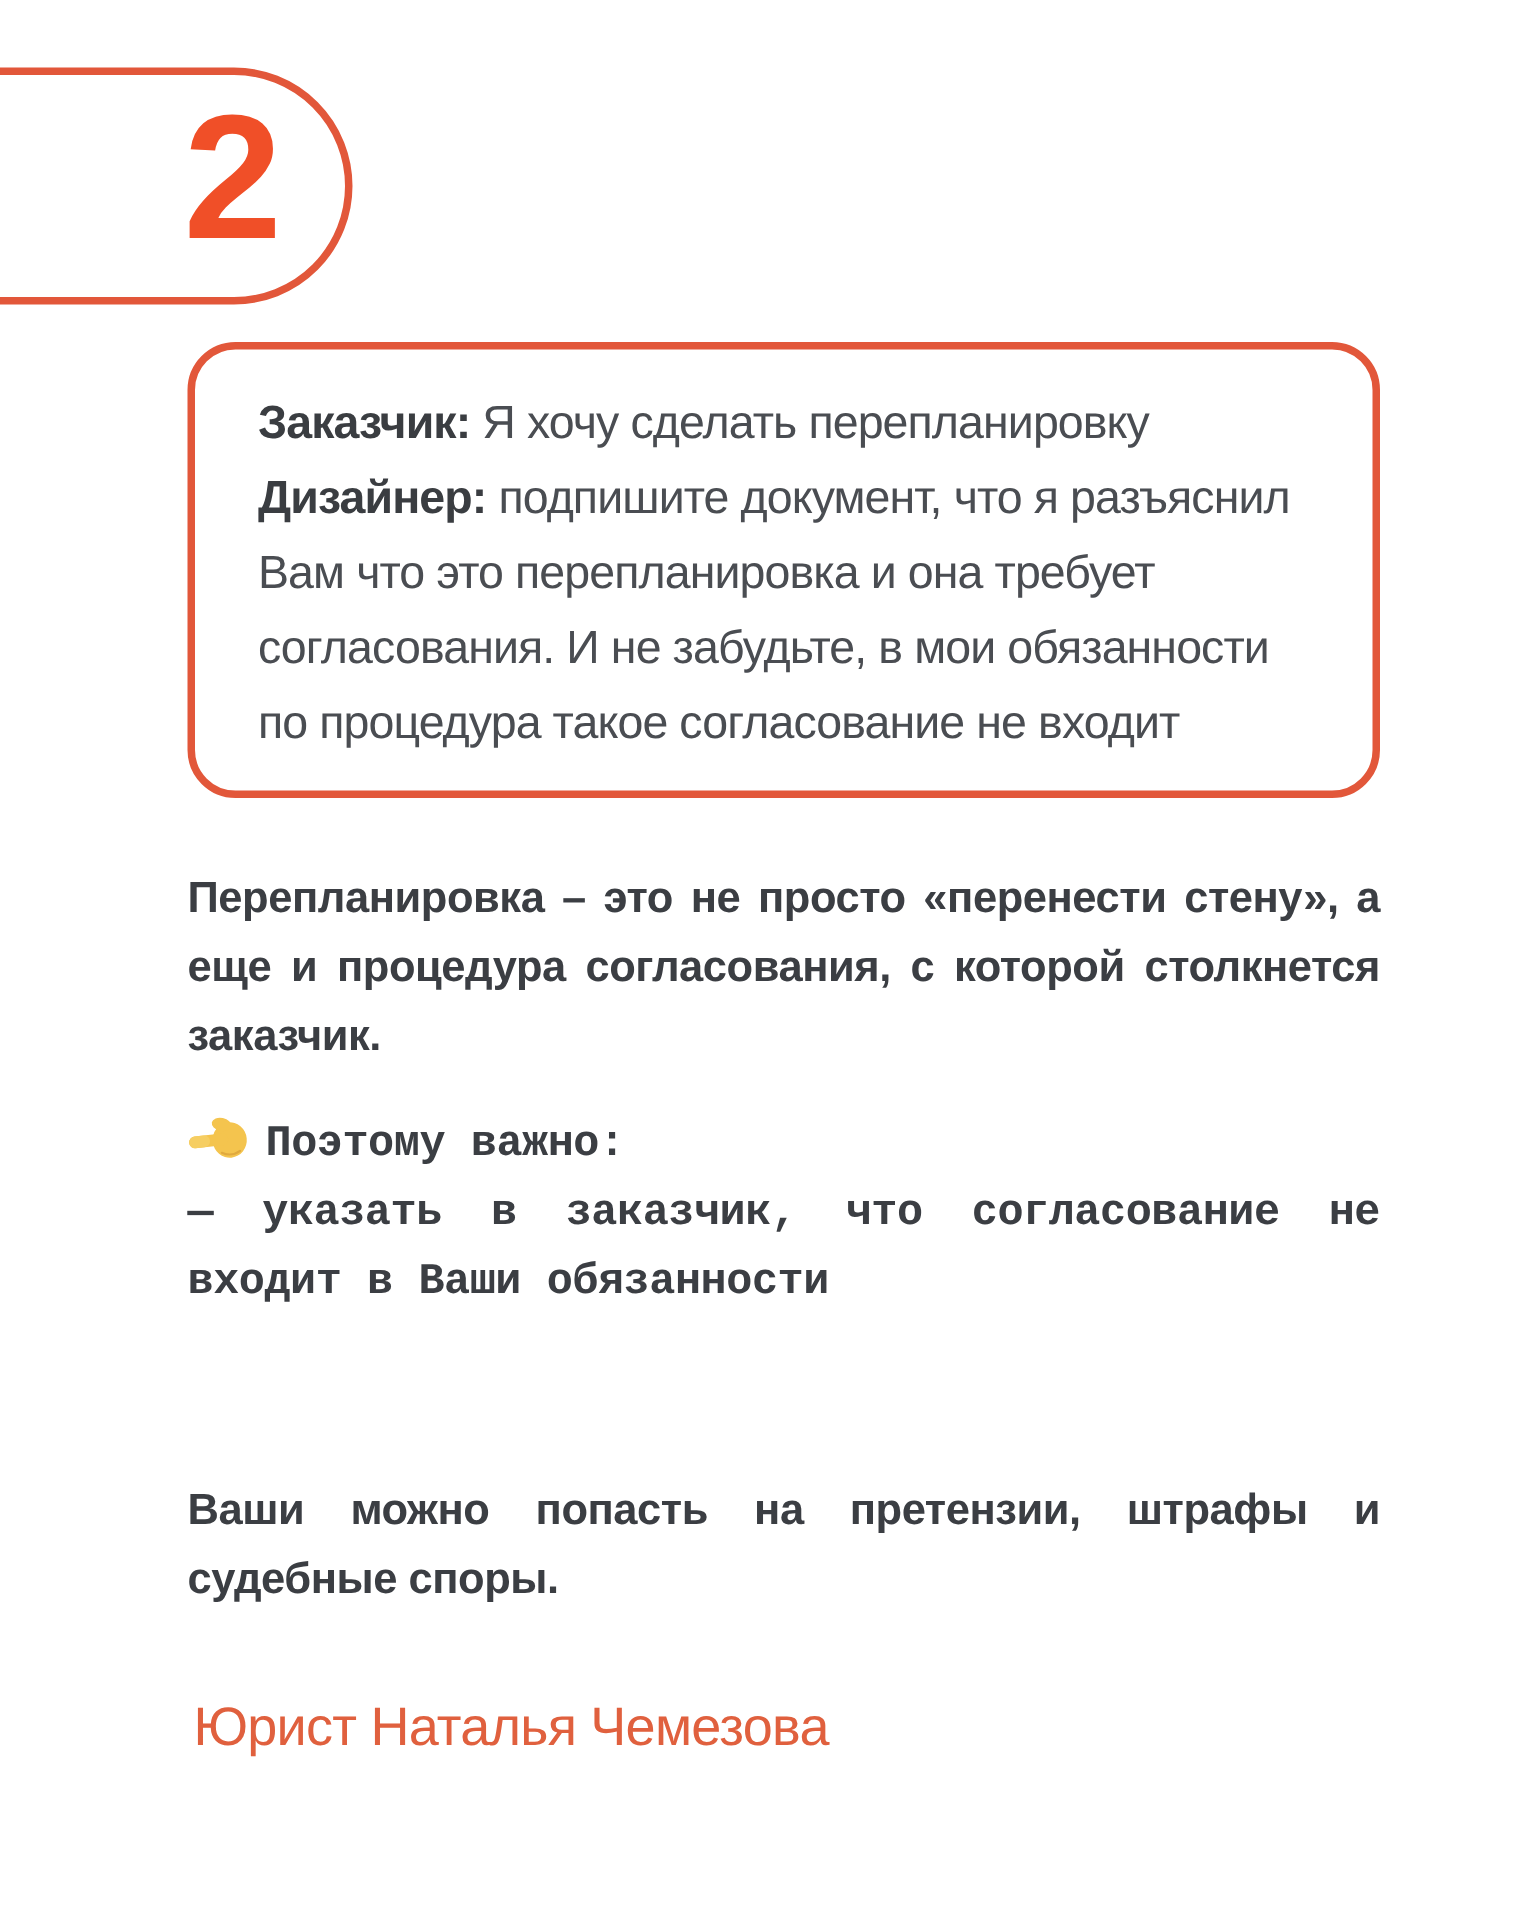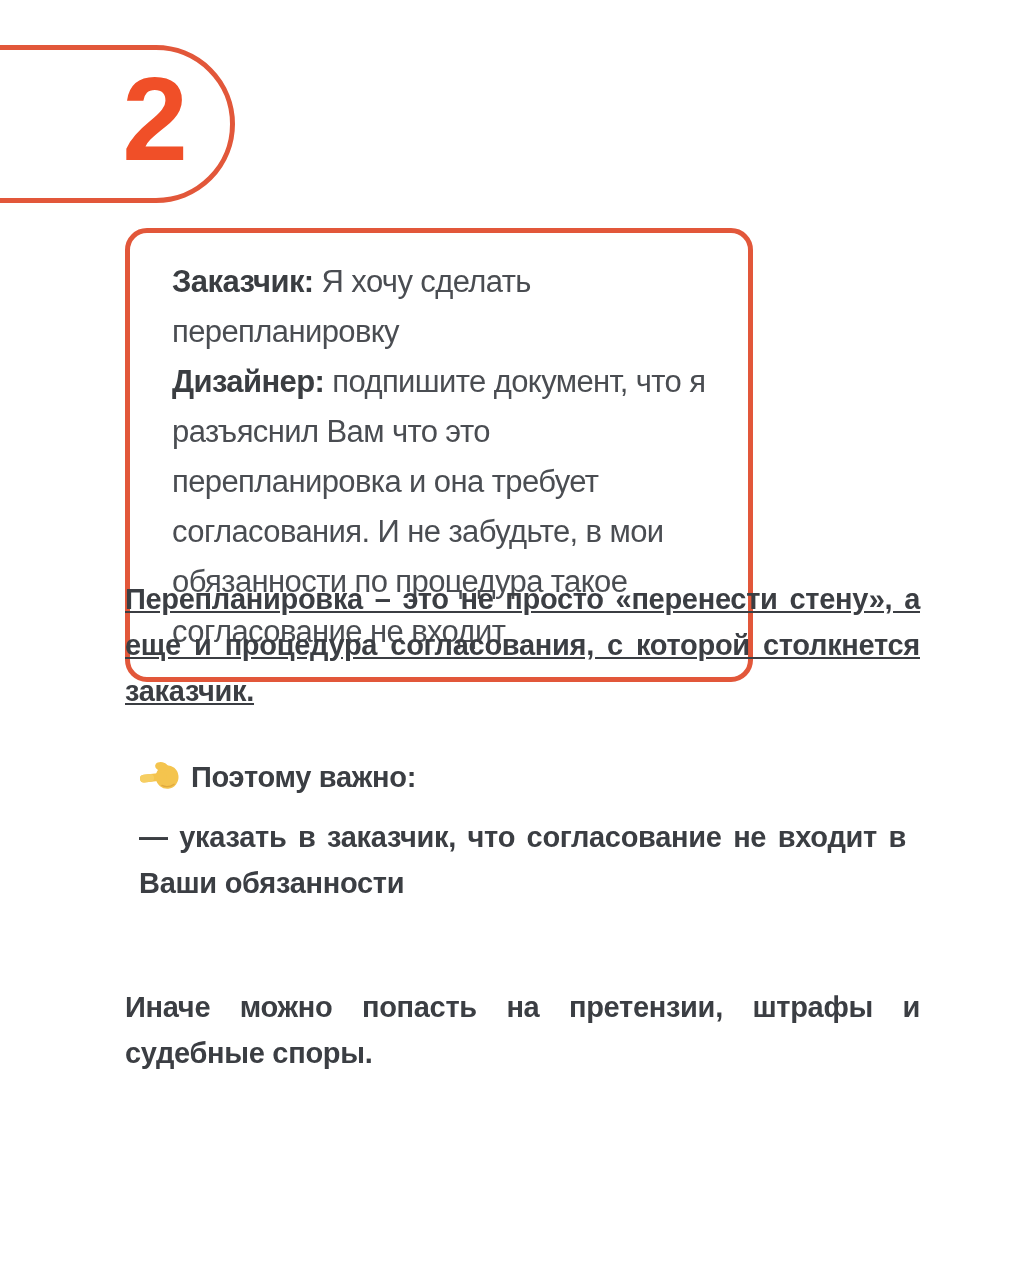--- a/index.html
+++ b/index.html
@@ -34,23 +34,23 @@
     transform:translateY(-54%);
     font-size:118px;
     font-weight:800;
     color:var(--orange-number);
     letter-spacing:-2px;
   }
   
   .bubble{
     position:absolute;
     left:125px;top:228px;
-    width:628px;min-height:290px;
+    width:795px;min-height:290px;
     border:5px solid var(--orange-border);
-    border-radius:22px;
+    border-radius:32px;
     padding:24px 42px 20px 42px;
     background:#ffffff;
   }
   .bubble p{
     font-size:31px;
     line-height:50px;
     letter-spacing:-0.6px;
     color:var(--bubble-text);
   }
   .bubble .speaker{
@@ -62,24 +62,24 @@
     position:absolute;
     left:125px;
     width:795px;
     font-weight:700;
     font-size:29px;
     line-height:46px;
     letter-spacing:-0.3px;
     color:var(--body-text);
     text-align:justify;
   }
-  .para1{top:576px;text-decoration:underline;}
+  .para1{top:576px;}
   .important{top:740px;}
   .para2{top:984px;}
-  .important p{margin:14px;}
+  .important p{margin:0;font-family:Liberation Mono, monospace;}
   .hand{
     display:inline-block;
     width:42px;height:34px;
     vertical-align:-6px;
     margin-right:10px;
   }
   
   .signature{
     position:absolute;
     left:129px;top:1130px;
@@ -113,16 +113,17 @@
           <ellipse cx="27" cy="8.5" rx="7.5" ry="5" fill="#F4C44E" transform="rotate(18 27 8.5)"></ellipse>
           <rect x="1" y="15.5" width="30" height="9" rx="4.5" fill="#F4C44E"></rect>
           <rect x="1" y="15.5" width="16" height="9" rx="4.5" fill="#F6CE62"></rect>
           <path d="M25 30 q7 4 14 0" stroke="#E0A93E" stroke-width="1.6" fill="none" stroke-linecap="round"></path>
         </g>
       </svg><span>Поэтому важно:</span>
     </p>
     <p>— указать в заказчик, что согласование не входит в Ваши обязанности</p>
   </div>
 
-  <p class="copy para2">Иначе можно попасть на претензии, штрафы и судебные споры.</p>
+  <p class="copy para2">Ваши можно попасть на претензии, штрафы и судебные споры.</p>
 
+  <p class="signature">Юрист Наталья Чемезова</p>
 
 </div>
 
 </body></html>

